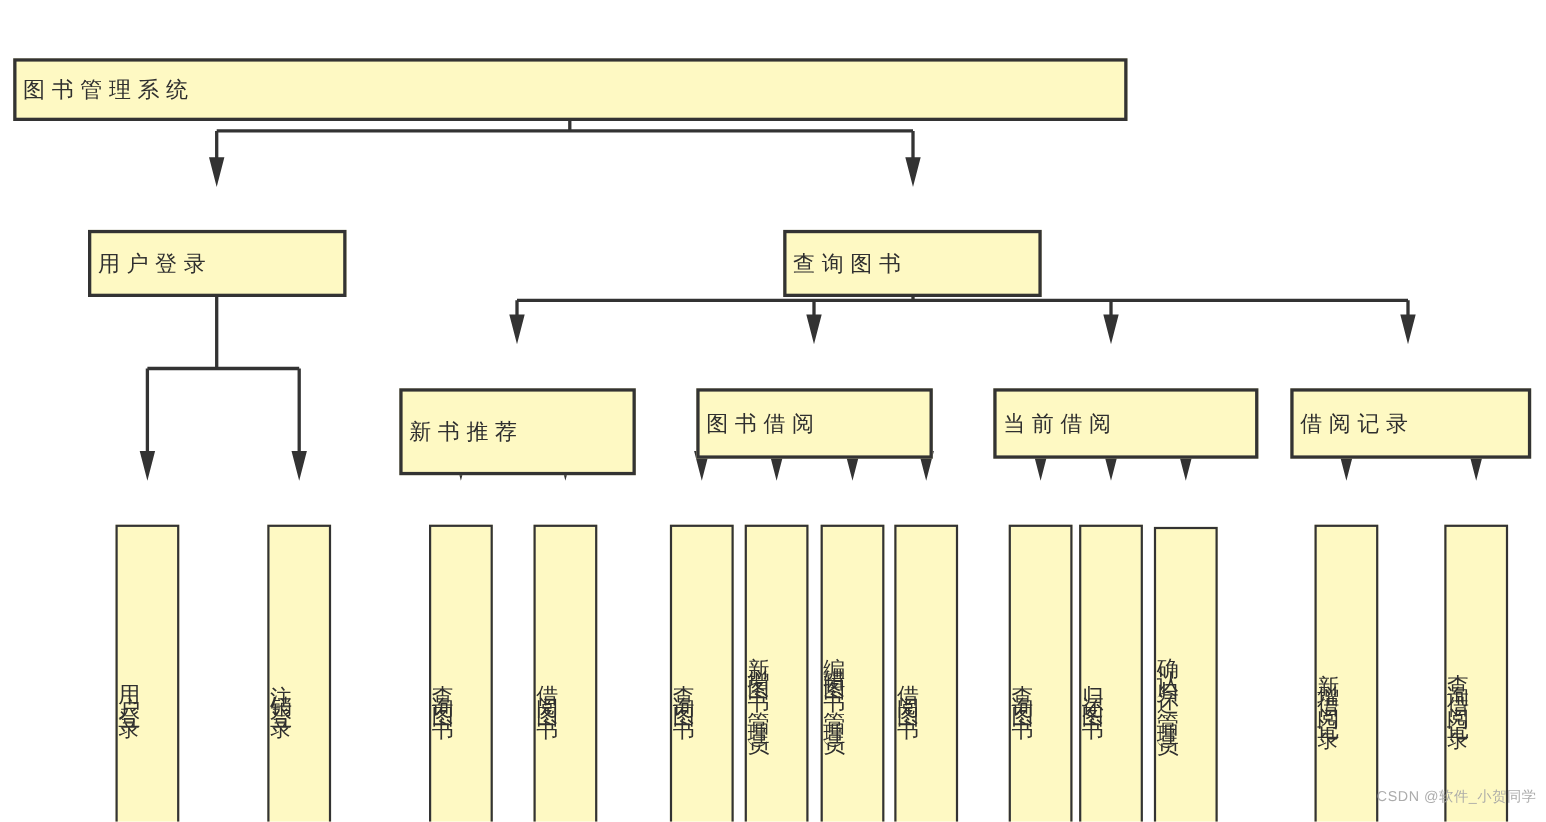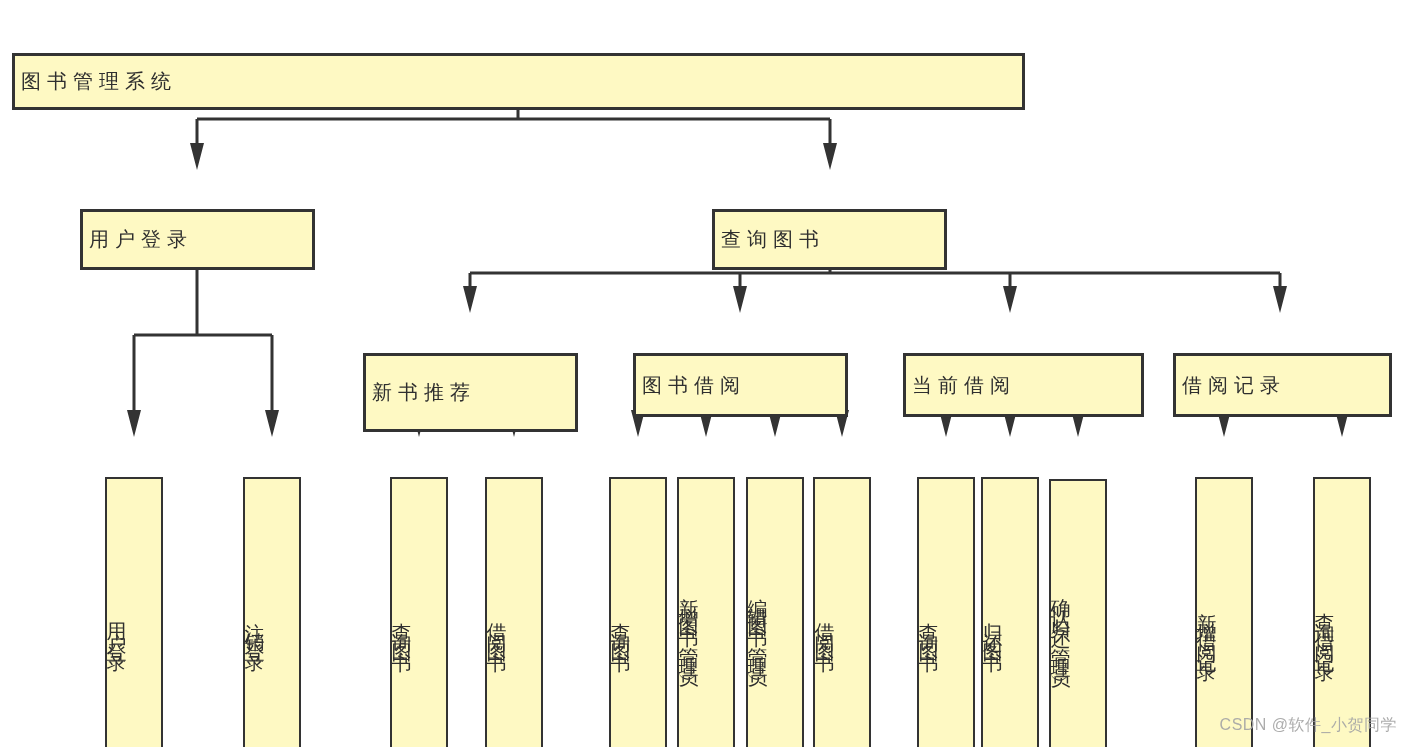--- a/index.html
+++ b/index.html
@@ -46,21 +46,21 @@
     font-size: 20px;
     letter-spacing: 10px;
     line-height: 1;
     color: #2f2f2f;
     white-space: nowrap;
   }
   #watermark {
     position: absolute;
     right: 8px;
     top: 715px;
-    font-size: 16px;
+    font-size: 13px;
     letter-spacing: 0.5px;
     color: #a6a6a6;
     opacity: 0.92;
     z-index: 5;
     white-space: nowrap;
   }
 </style>
 </head>
 <body>
 

